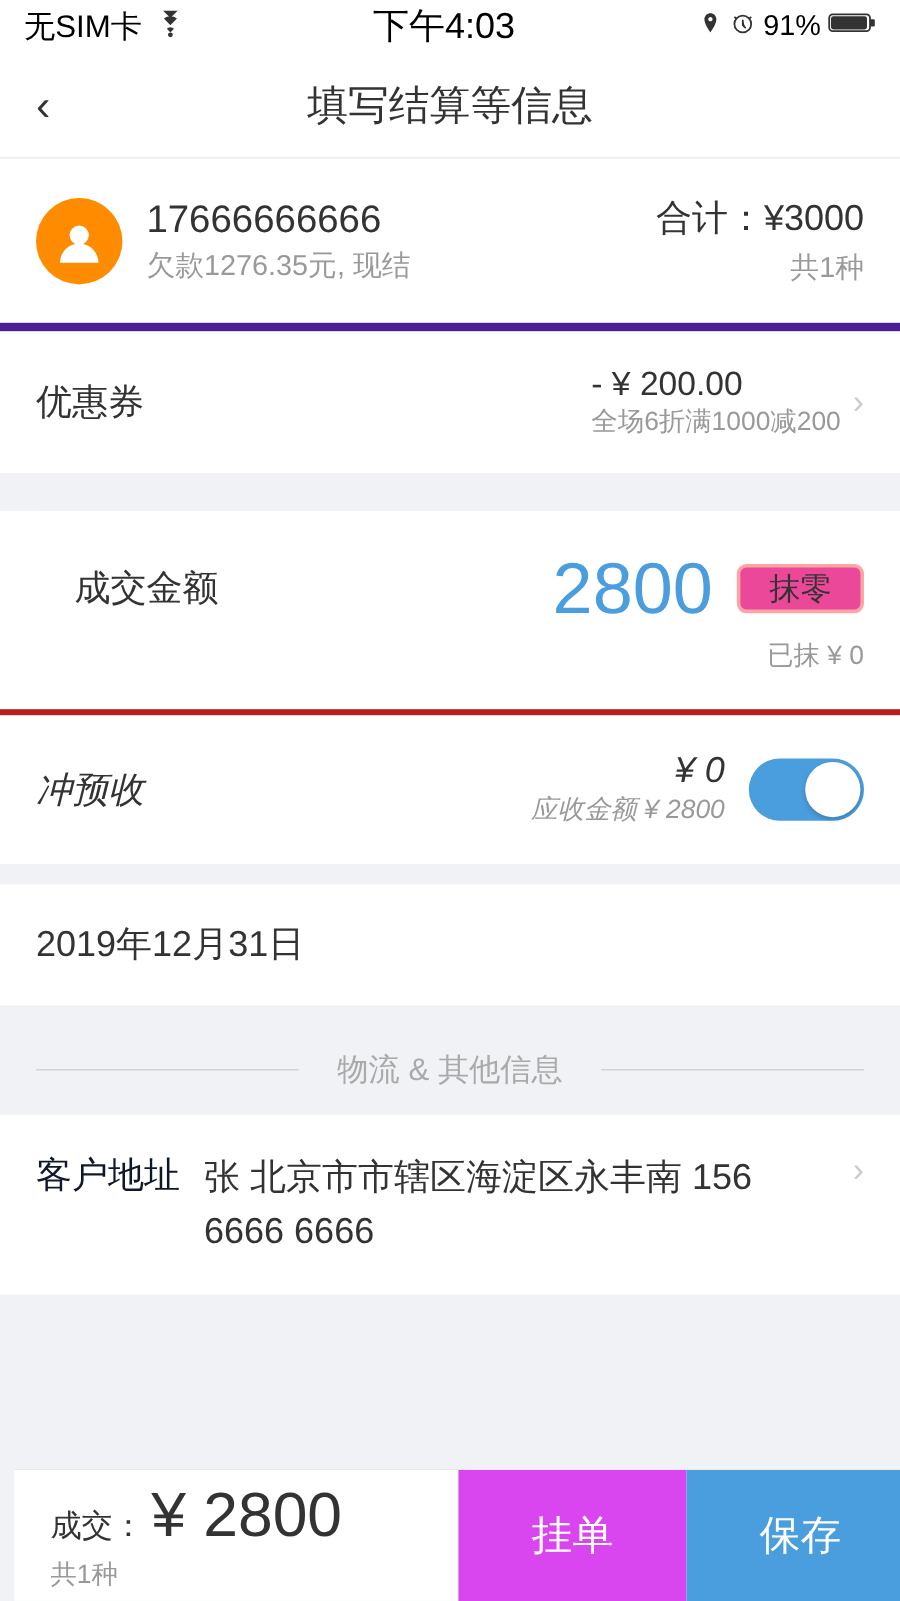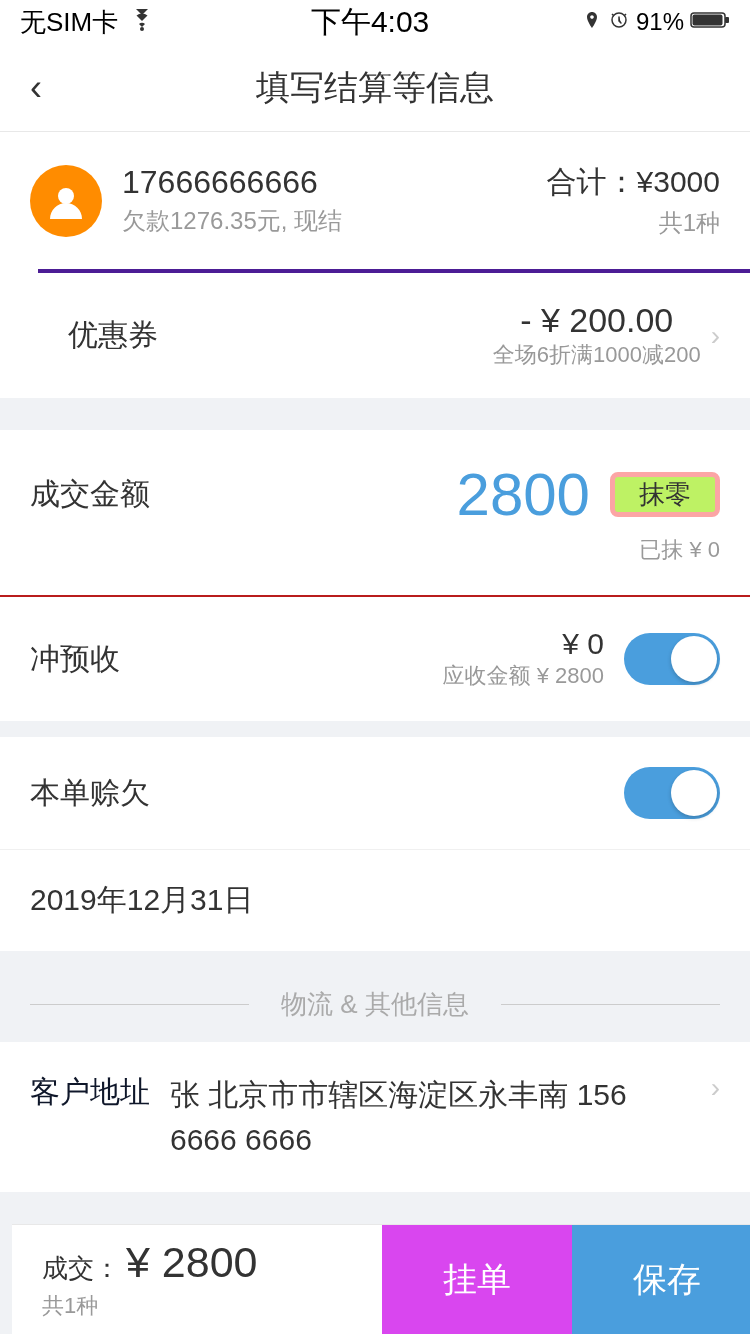--- a/index.html
+++ b/index.html
@@ -114,37 +114,36 @@
       margin-top: 4px;
     }
 
     
     .coupon-row {
       display: flex;
       align-items: center;
       justify-content: space-between;
       padding: 28px 30px;
       background: #fff;
-      border-top: 4px solid #4c1d95;
-      margin-left: 38px;
+      border-top: 7px solid #4c1d95;
     }
     .coupon-label {
       font-size: 30px;
       color: #333;
     }
     .coupon-right {
       display: flex;
       align-items: center;
       gap: 10px;
     }
     .coupon-amount {
-      font-size: 34px;
+      font-size: 28px;
       font-weight: 500;
       color: #333;
-      text-align: center;
+      text-align: left;
     }
     .coupon-desc {
       font-size: 22px;
       color: #999;
       text-align: right;
     }
     .chevron-icon {
       color: #ccc;
       font-size: 28px;
     }
@@ -152,20 +151,21 @@
     
     .divider {
       height: 16px;
       background: #f0f2f5;
     }
 
     
     .deal-section {
       background: #fff;
       padding: 30px 30px;
+      margin-left: 32px;
     }
     .deal-row {
       display: flex;
       align-items: center;
       justify-content: space-between;
     }
     .deal-label {
       font-size: 30px;
       color: #333;
     }
@@ -174,40 +174,41 @@
       align-items: center;
       gap: 20px;
       justify-content: center;
     }
     .deal-amount {
       font-size: 60px;
       font-weight: 500;
       color: #4a9edd;
     }
     .round-btn {
-      border: 5px solid #fca5a5;
+      border: 3px solid #fca5a5;
       border-radius: 8px;
       padding: 0 24px;
       font-size: 26px;
       color: #333;
-      background: #bef264;
+      background: #ec4899;
       cursor: pointer;
     }
     .deal-sub {
       font-size: 22px;
       color: #999;
       text-align: right;
       margin-top: 6px;
     }
 
     
     .prepay-section {
       background: #fff;
       padding: 30px 30px;
-      border-top: 2px solid #b91c1c;
+      border-top: 5px solid #b91c1c;
+      font-style: italic;
     }
     .prepay-row {
       display: flex;
       align-items: center;
       justify-content: space-between;
     }
     .prepay-label {
       font-size: 30px;
       color: #333;
     }
@@ -341,21 +342,21 @@
     }
     .bottom-deal {
       font-size: 26px;
       color: #333;
       display: flex;
       align-items: baseline;
       gap: 6px;
     }
     .bottom-deal-label { color: #333; }
     .bottom-deal-amount {
-      font-size: 43px;
+      font-size: 52px;
       font-weight: 500;
       color: #333;
     }
     .bottom-count {
       font-size: 22px;
       color: #999;
       margin-top: 4px;
     }
     .btn-hold {
       width: 190px;
@@ -482,24 +483,20 @@
             <div class="prepay-desc">应收金额 ¥ 2800</div>
           </div>
           <div class="toggle"></div>
         </div>
       </div>
     </div>
   </div>
 
   <div class="divider"></div>
 
-  <div class="credit-section" style="background:#fff; margin-bottom:0;">
-    <div class="credit-label">本单赊欠</div>
-    <div class="toggle"></div>
-  </div>
 
   <div class="duedate-section">
     <div class="duedate-row">
       <div class="duedate-value">2019年12月31日</div>
     </div>
   </div>
 
   <div class="divider"></div>
 
   <div class="logistics-divider">

